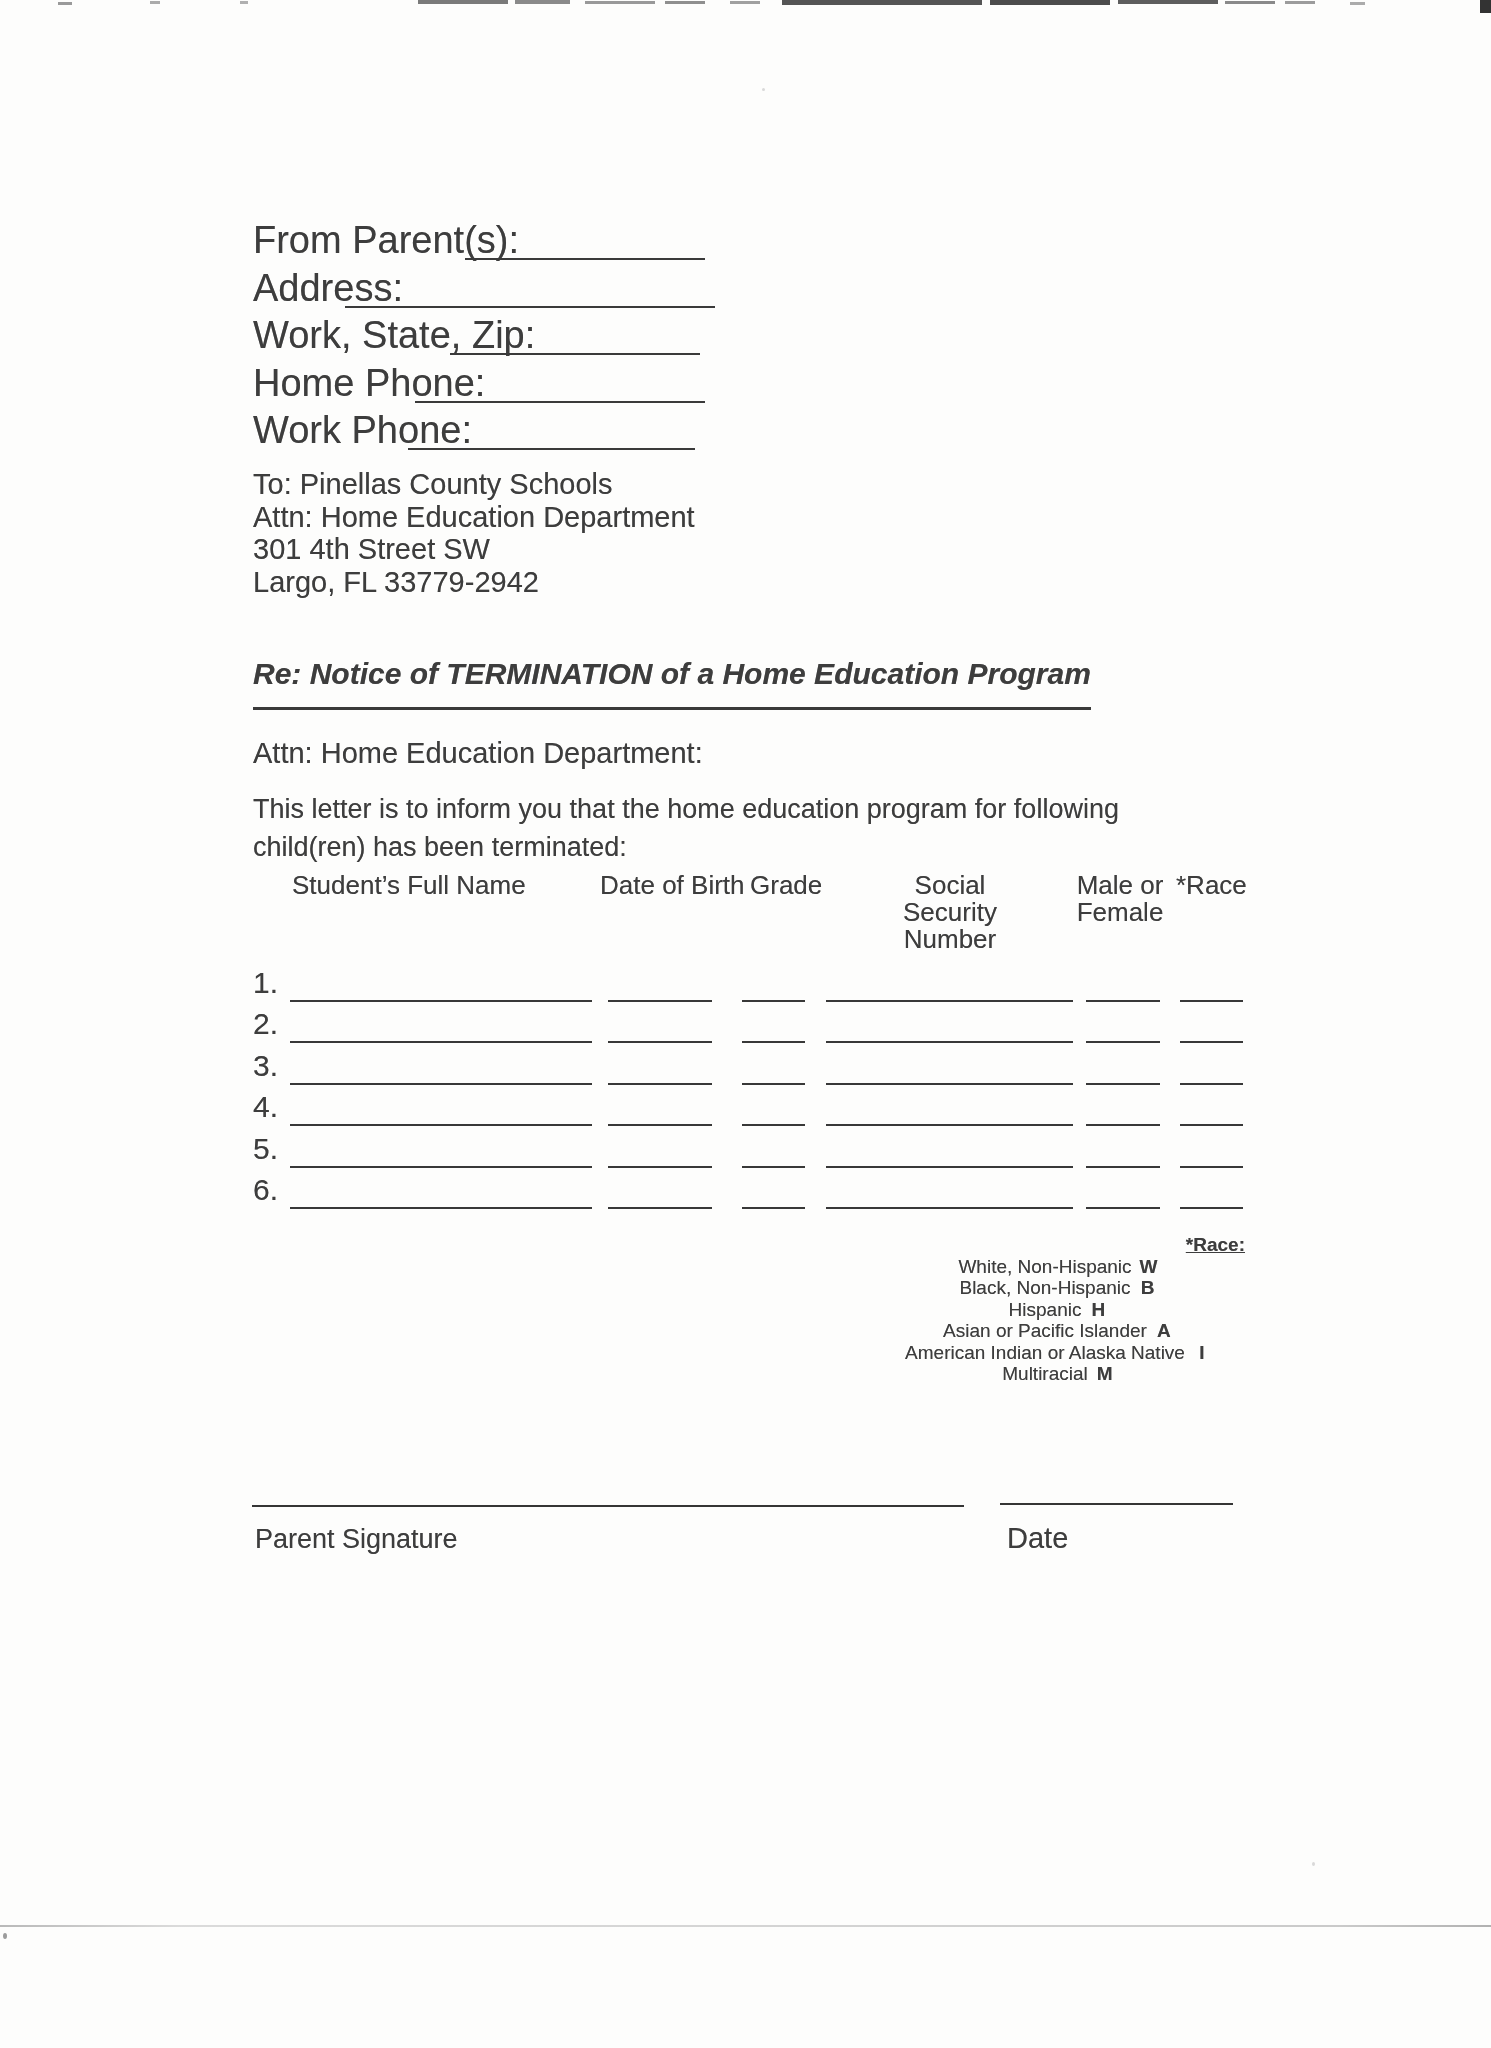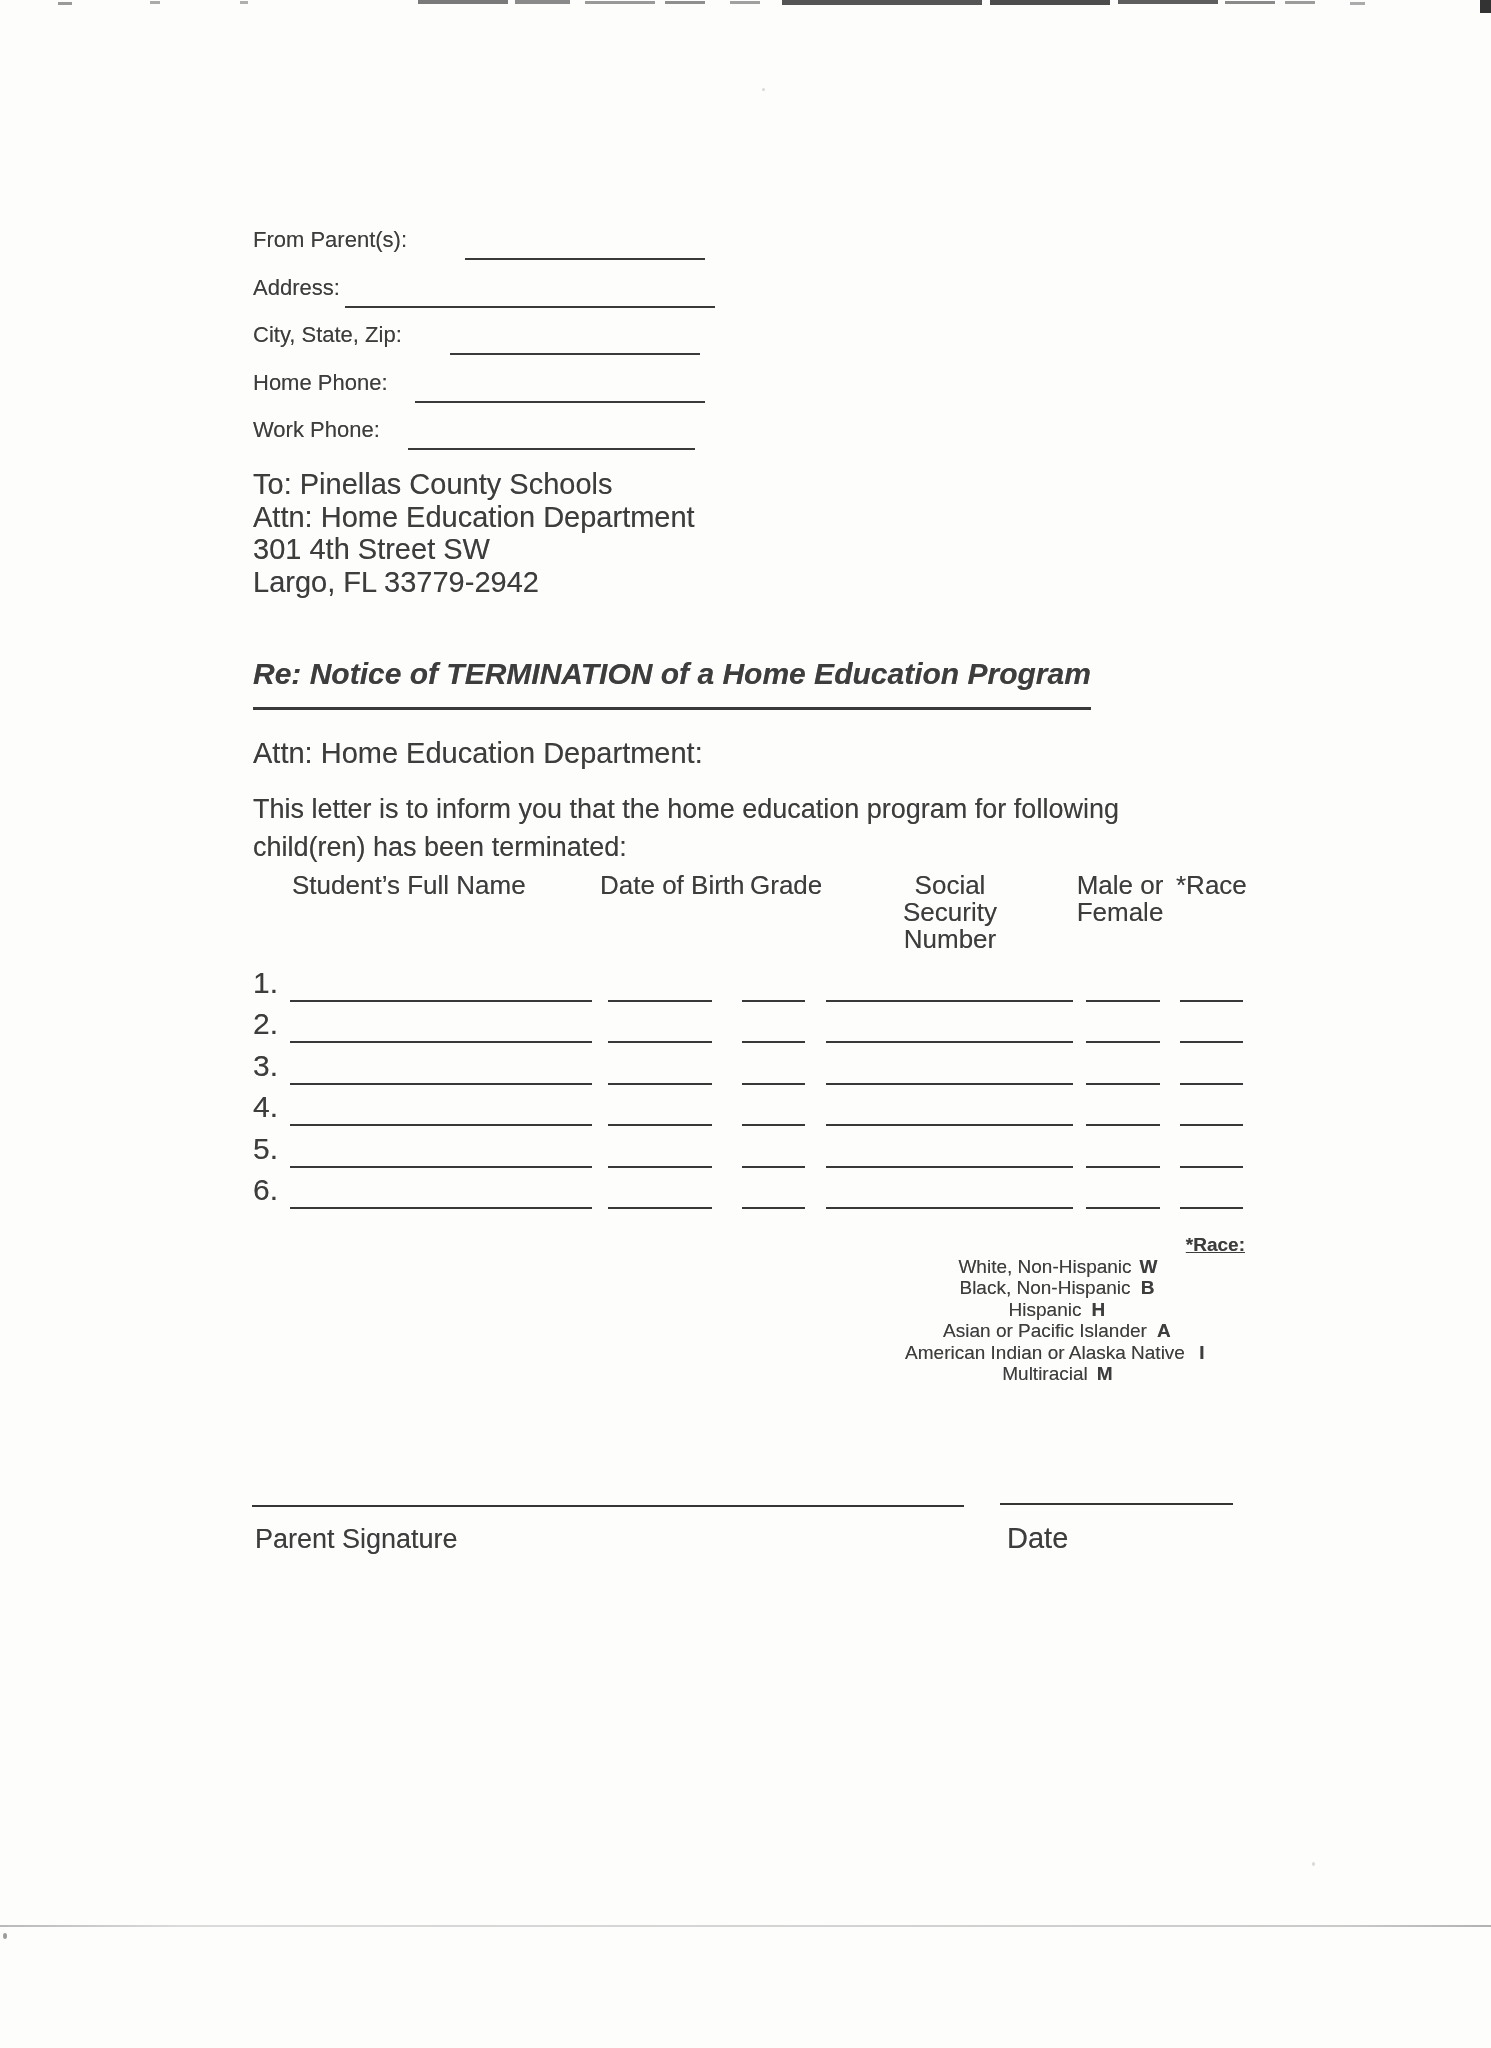--- a/index.html
+++ b/index.html
@@ -21,21 +21,21 @@
     position: absolute;
     left: 0; top: 1925px; width: 100%; height: 2px;
     background: linear-gradient(to right, #a8a8a8, #d2d2d2 12%, #c9c9c9 55%, #bdbdbd 90%, #9e9e9e);
     opacity: 0.8;
   }
   .speckle { position: absolute; background: #d9d9d9; border-radius: 50%; }
 
   
   .sender-block { position: absolute; left: 253px; top: 222px; width: 600px; }
   .field-row { position: relative; height: 47.5px; }
-  .field-label { position: absolute; left: 0; top: 0; font-size: 22px; line-height: 36px; }
+  .field-label { position: absolute; left: 0; top: 0; font-size: 38px; line-height: 36px; }
   .field-line { position: absolute; top: 36px; height: 0; border-bottom: 2.5px solid #3a3a3a; }
 
   
   .recipient-block { position: absolute; left: 253px; top: 468px; font-size: 29px; line-height: 32.5px; }
 
   
   .subject {
     position: absolute; left: 253px; top: 657px;
     font-size: 30px; font-weight: bold; font-style: italic;
     padding-bottom: 16px; border-bottom: 3px solid #3a3a3a;
@@ -107,21 +107,21 @@
   <div class="sender-block">
     <div class="field-row">
       <span class="field-label">From Parent(s):</span>
       <span class="field-line" style="left:212px;width:240px;"></span>
     </div>
     <div class="field-row">
       <span class="field-label">Address:</span>
       <span class="field-line" style="left:92px;width:370px;"></span>
     </div>
     <div class="field-row">
-      <span class="field-label">City, State, Zip:</span>
+      <span class="field-label">Work, State, Zip:</span>
       <span class="field-line" style="left:197px;width:250px;"></span>
     </div>
     <div class="field-row">
       <span class="field-label">Home Phone:</span>
       <span class="field-line" style="left:162px;width:290px;"></span>
     </div>
     <div class="field-row">
       <span class="field-label">Work Phone:</span>
       <span class="field-line" style="left:155px;width:287px;"></span>
     </div>

